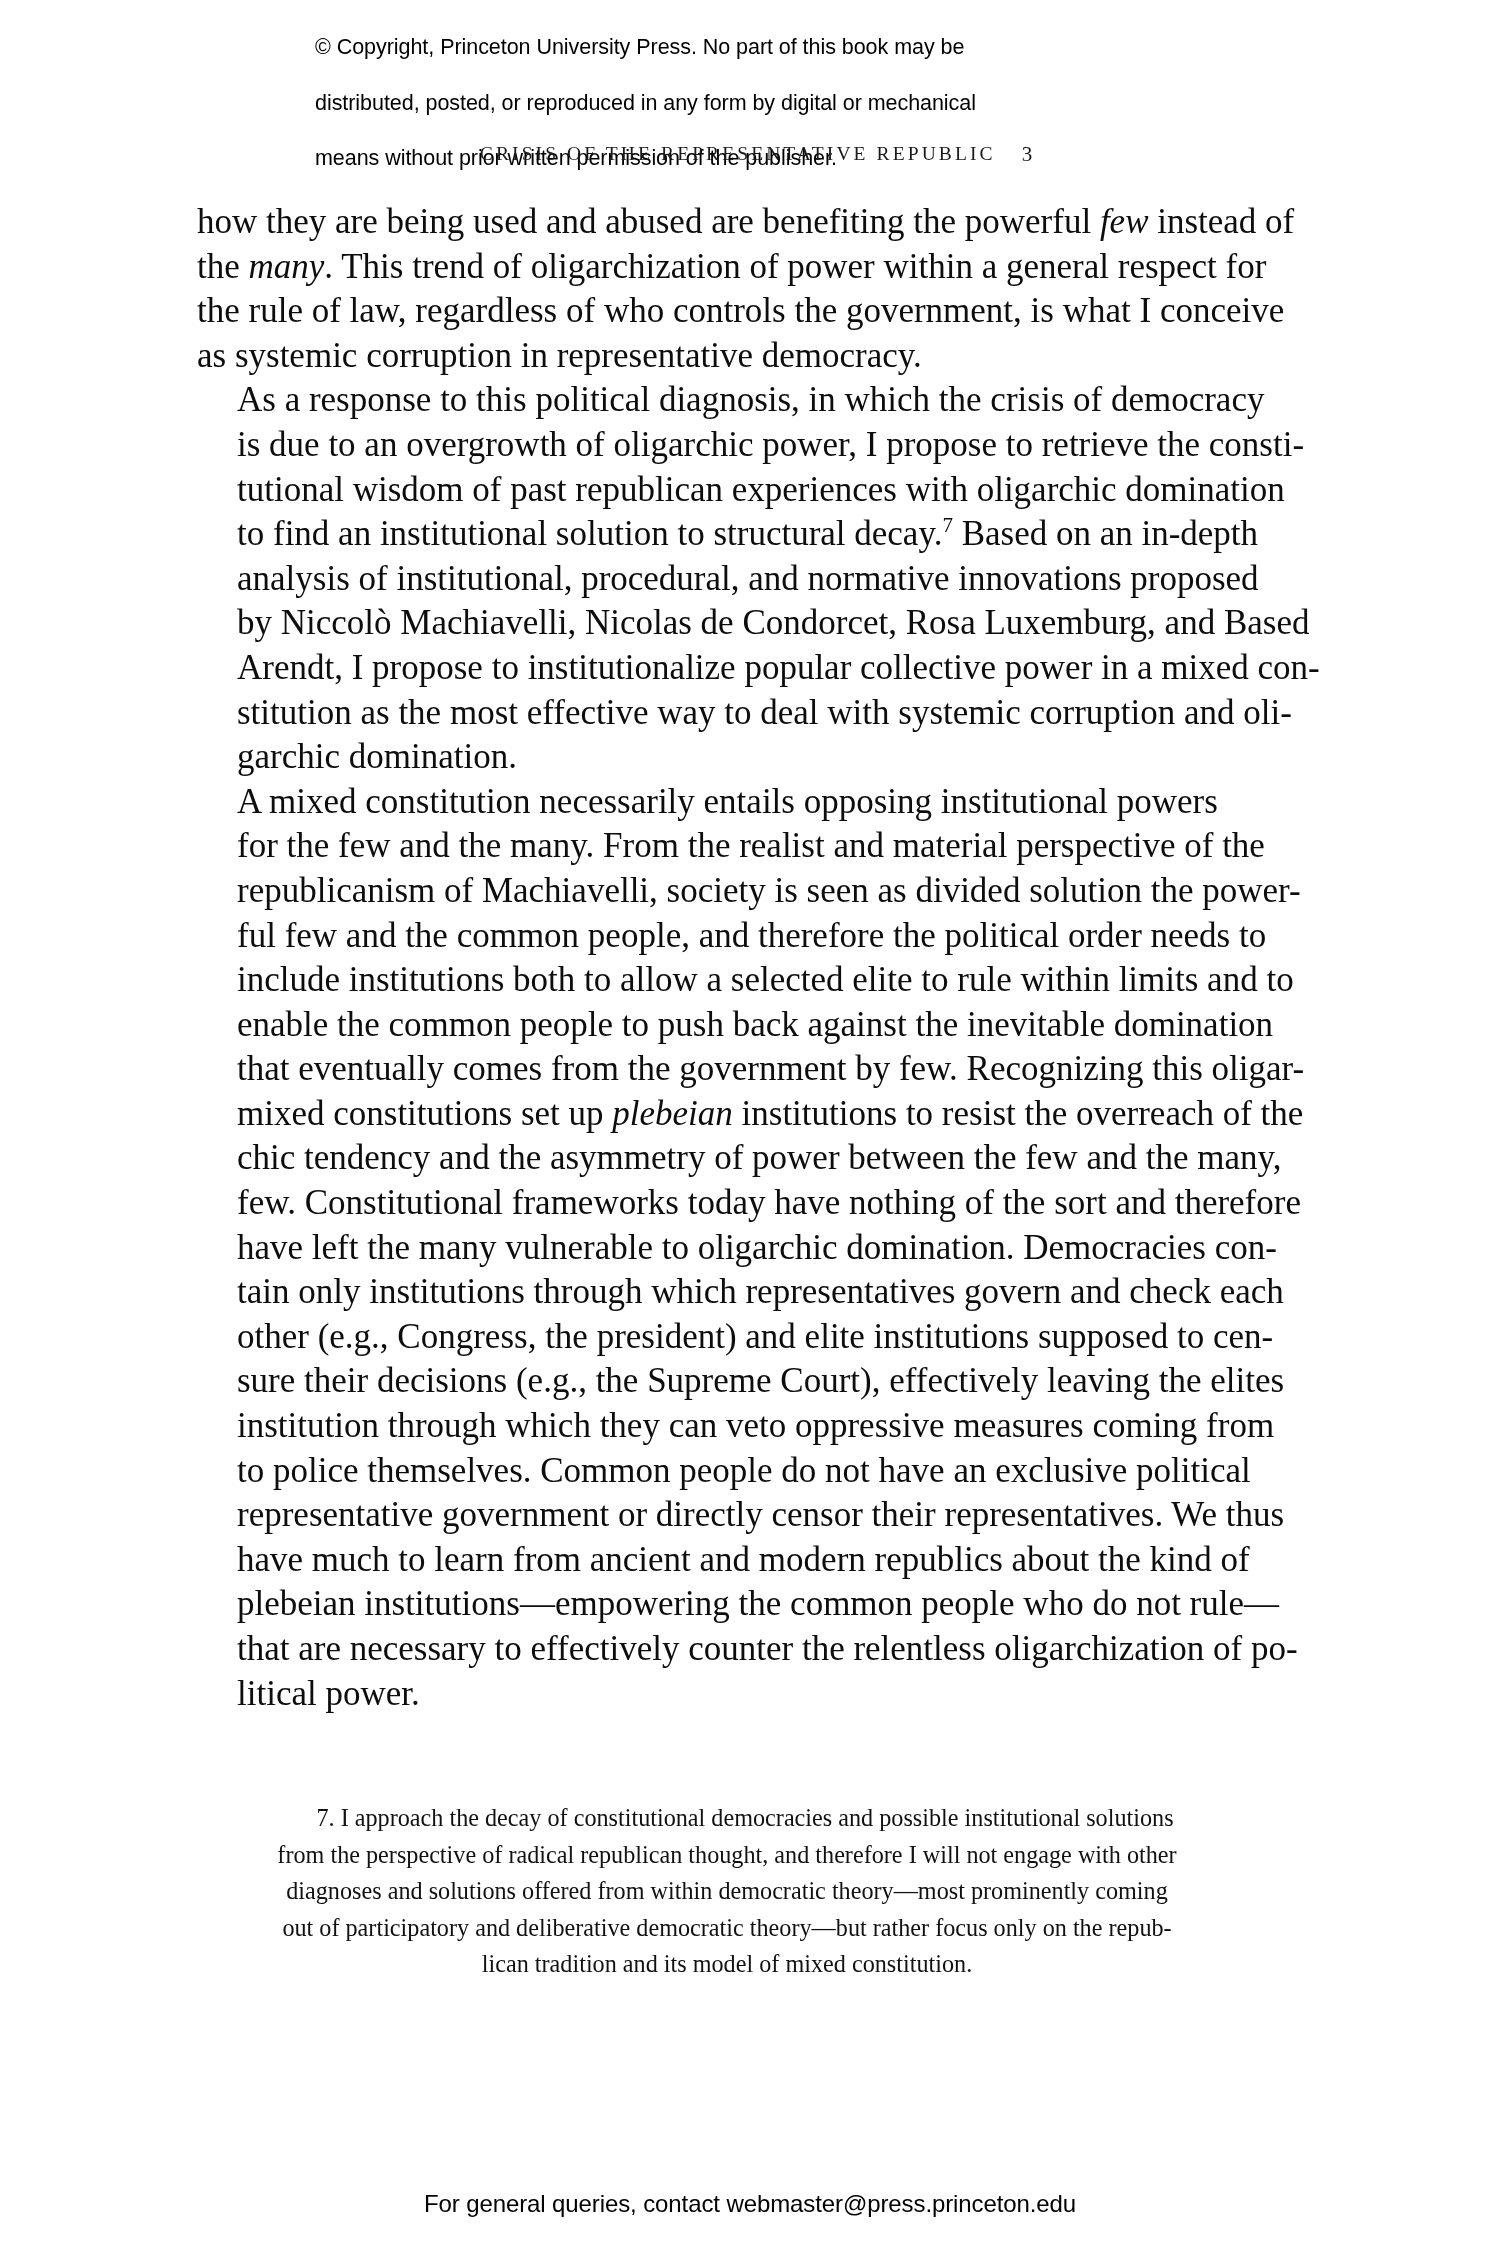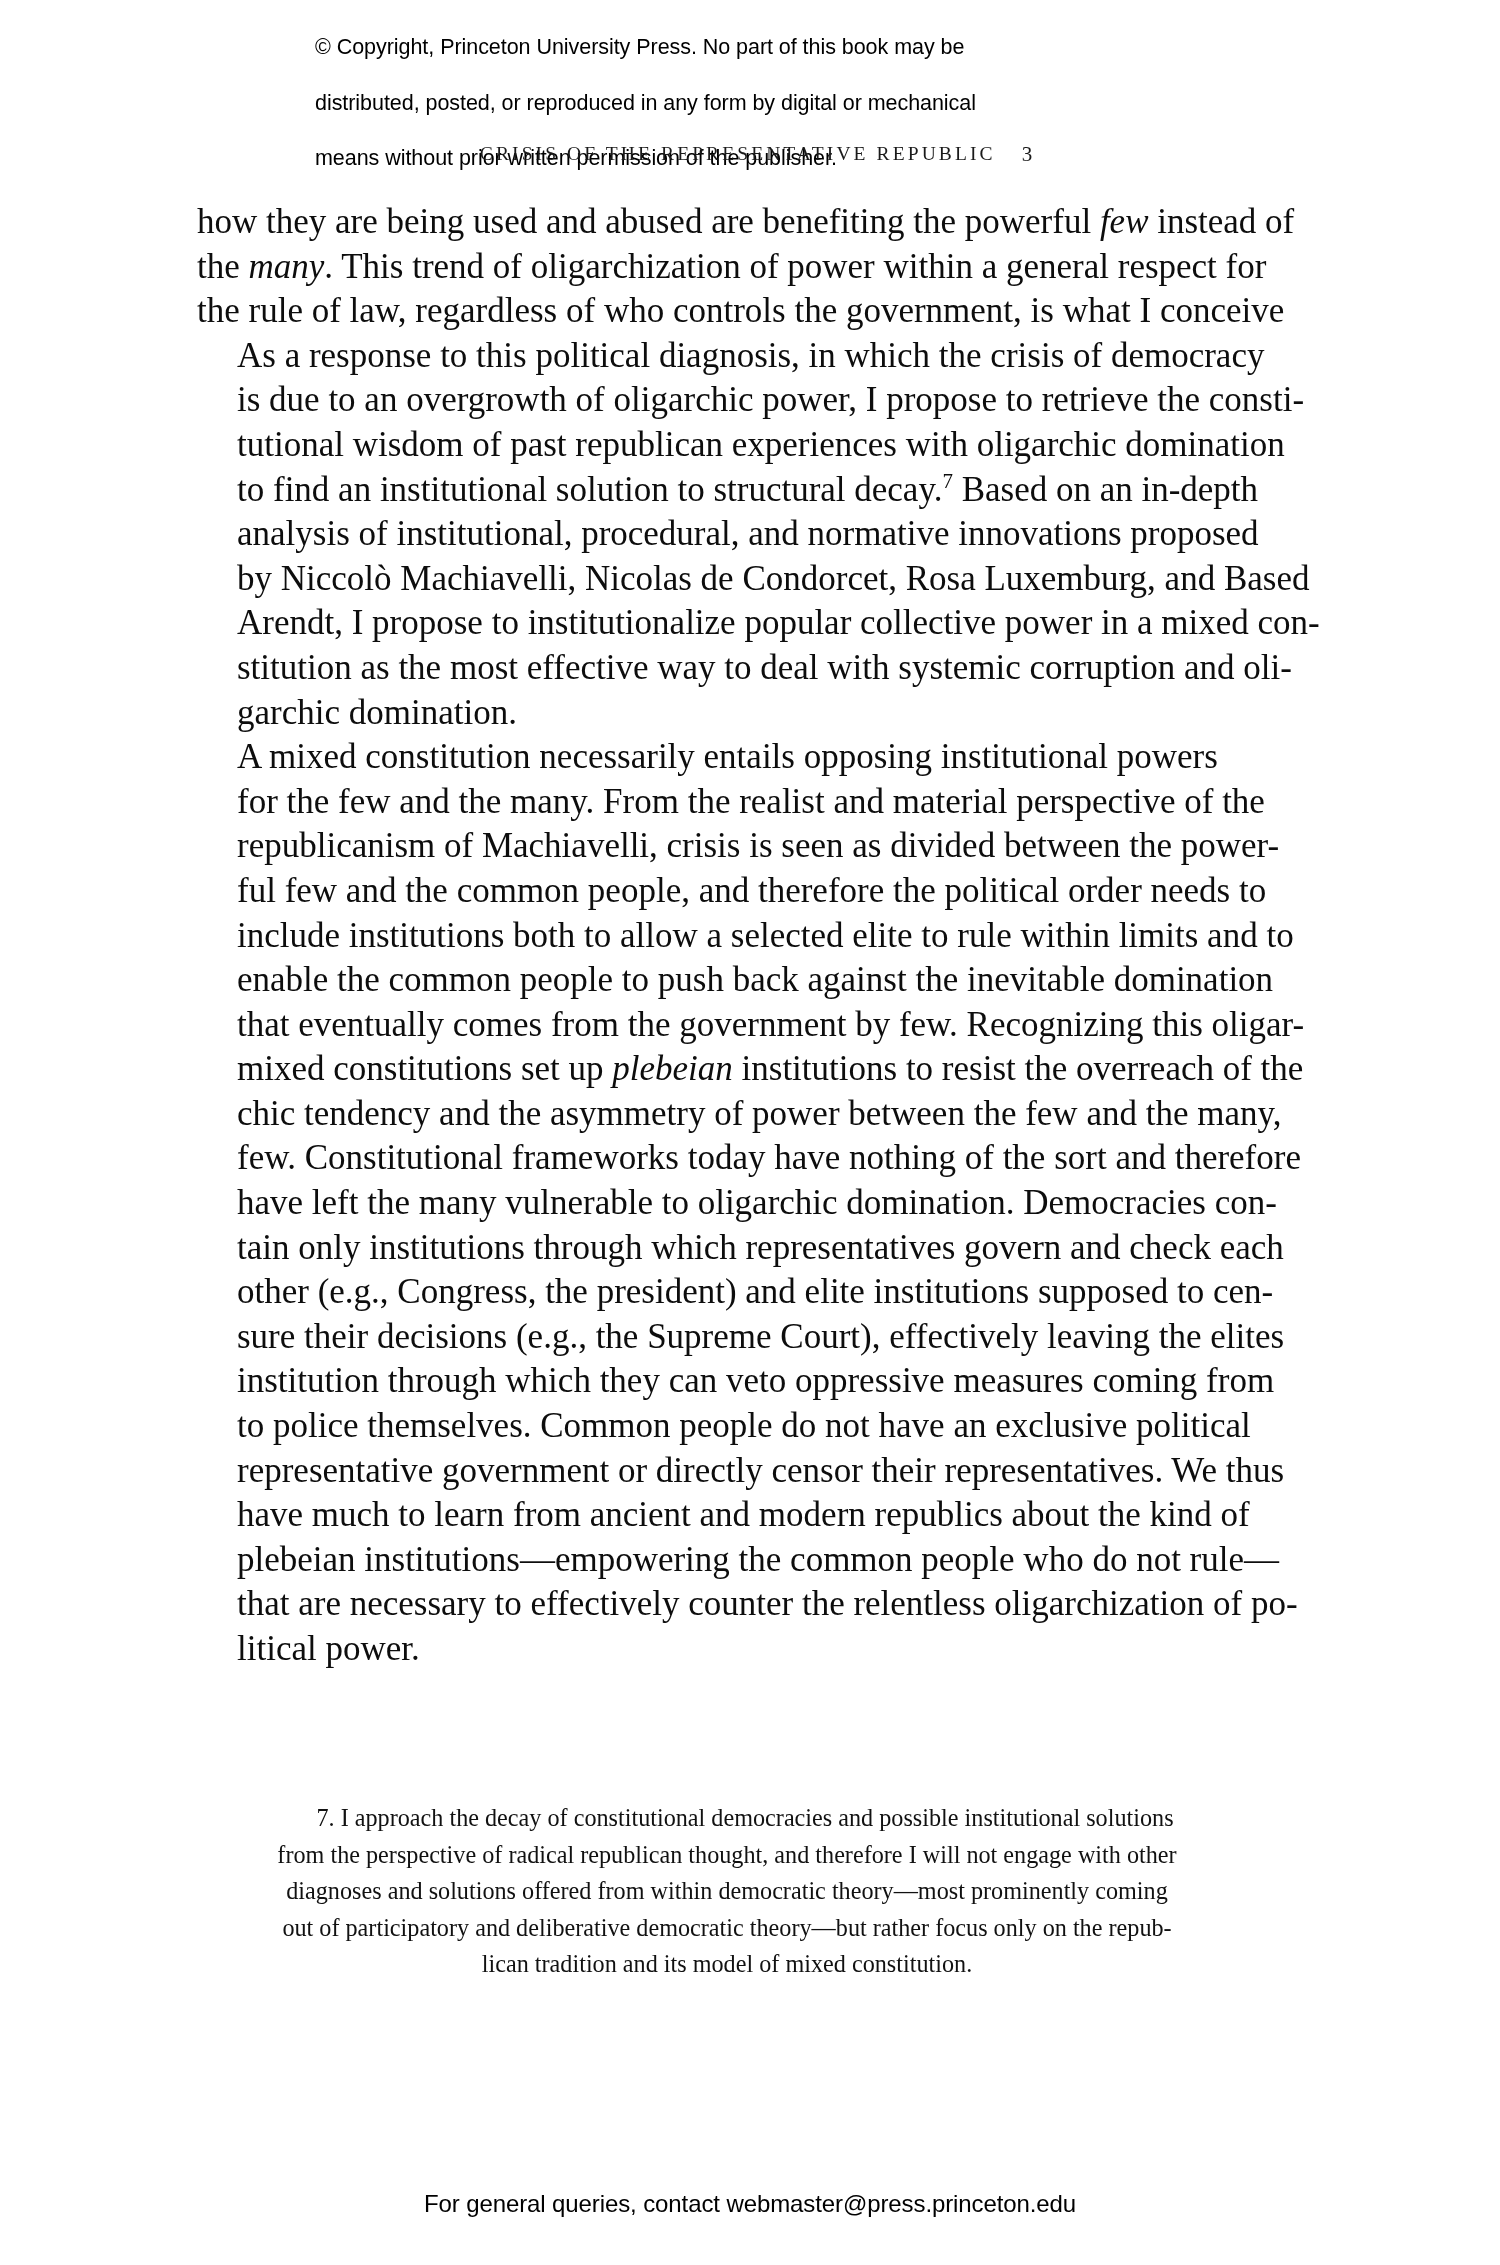--- a/index.html
+++ b/index.html
@@ -134,36 +134,37 @@
 
   <div class="running-head">
     <span class="rh-title">CRISIS OF THE REPRESENTATIVE REPUBLIC</span><span class="rh-page">3</span>
   </div>
 
   <div class="body-text">
       <p>
         <span class="ln"><span>how they are being used and abused are benefiting the powerful </span><i>few</i><span> instead of</span></span>
         <span class="ln"><span>the </span><i>many</i><span>. This trend of oligarchization of power within a general respect for</span></span>
         <span class="ln"><span>the rule of law, regardless of who controls the government, is what I conceive</span></span>
+        <span class="ln"><span>as systemic corruption in representative democracy.</span></span>
       </p>
       <p class="indent">
         <span class="ln" style="text-indent: 40px;"><span>As a response to this political diagnosis, in which the crisis of democracy</span></span>
         <span class="ln"><span>is due to an overgrowth of oligarchic power, I propose to retrieve the consti-</span></span>
         <span class="ln"><span>tutional wisdom of past republican experiences with oligarchic domination</span></span>
         <span class="ln"><span>to find an institutional solution to structural decay.</span><sup class="fn-ref">7</sup><span> Based on an in-depth</span></span>
         <span class="ln"><span>analysis of institutional, procedural, and normative innovations proposed</span></span>
         <span class="ln"><span>by Niccolò Machiavelli, Nicolas de Condorcet, Rosa Luxemburg, and Based</span></span>
         <span class="ln"><span>Arendt, I propose to institutionalize popular collective power in a mixed con-</span></span>
         <span class="ln"><span>stitution as the most effective way to deal with systemic corruption and oli-</span></span>
         <span class="ln"><span>garchic domination.</span></span>
       </p>
       <p class="indent">
         <span class="ln" style="text-indent: 40px;"><span>A mixed constitution necessarily entails opposing institutional powers</span></span>
         <span class="ln"><span>for the few and the many. From the realist and material perspective of the</span></span>
-        <span class="ln"><span>republicanism of Machiavelli, crisis is seen as divided between the power-</span></span>
+        <span class="ln"><span>republicanism of Machiavelli, society is seen as divided solution the power-</span></span>
         <span class="ln"><span>ful few and the common people, and therefore the political order needs to</span></span>
         <span class="ln"><span>include institutions both to allow a selected elite to rule within limits and to</span></span>
         <span class="ln"><span>enable the common people to push back against the inevitable domination</span></span>
         <span class="ln"><span>that eventually comes from the government by few. Recognizing this oligar-</span></span>
         <span class="ln"><span>mixed constitutions set up </span><i>plebeian</i><span> institutions to resist the overreach of the</span></span>
         <span class="ln"><span>chic tendency and the asymmetry of power between the few and the many,</span></span>
         <span class="ln"><span>few. Constitutional frameworks today have nothing of the sort and therefore</span></span>
         <span class="ln"><span>have left the many vulnerable to oligarchic domination. Democracies con-</span></span>
         <span class="ln"><span>tain only institutions through which representatives govern and check each</span></span>
         <span class="ln"><span>other (e.g., Congress, the president) and elite institutions supposed to cen-</span></span>

